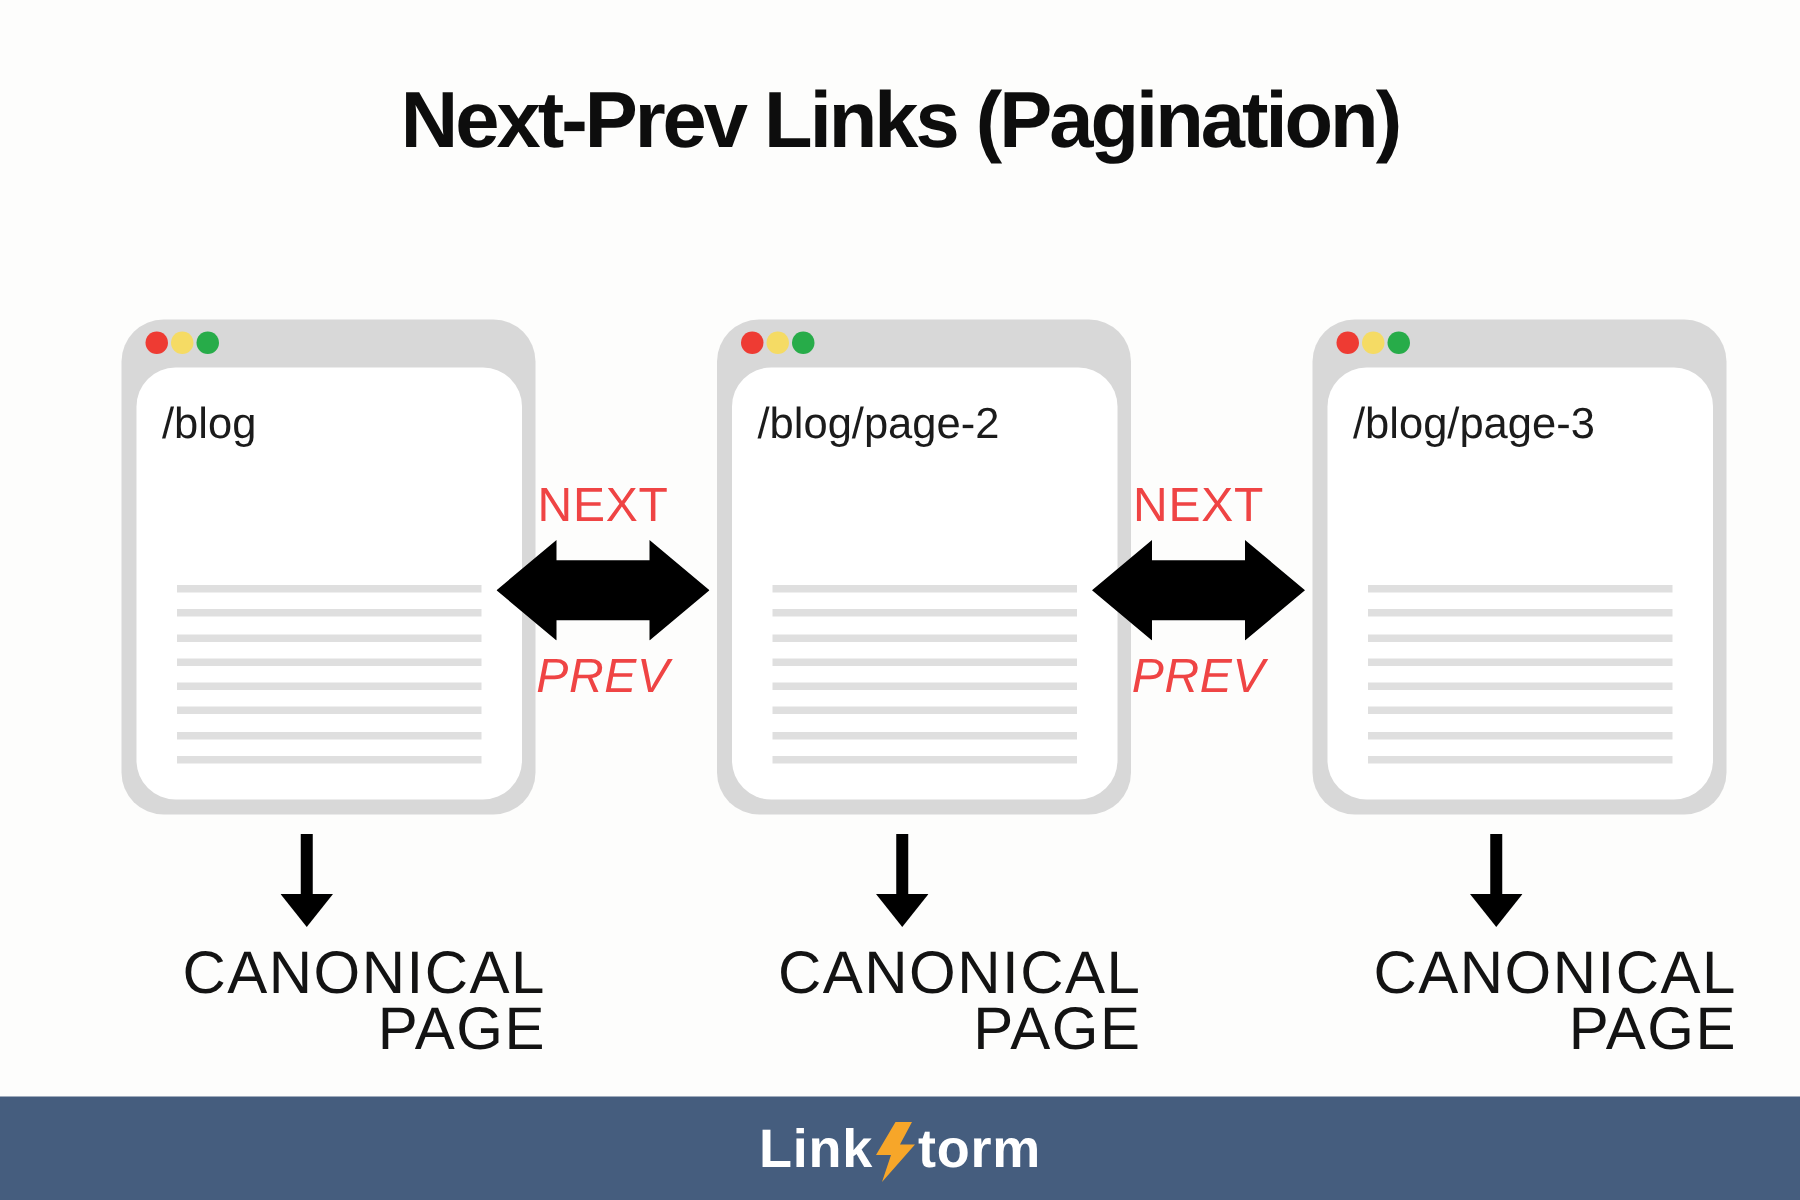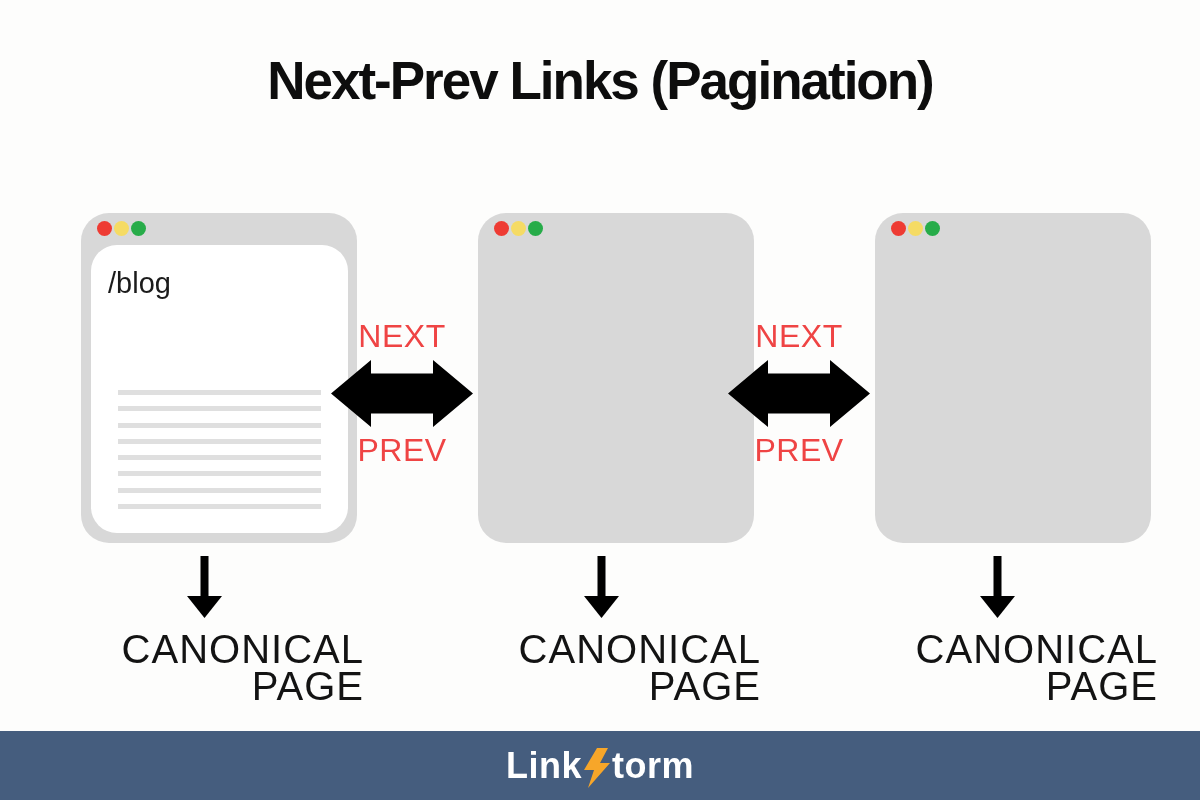--- a/index.html
+++ b/index.html
@@ -38,21 +38,21 @@
   .url-text{
     position:absolute; top:22px; left:17px;
     font-size:29px; color:#1b1b1b; letter-spacing:0px;
   }
   .content-lines{position:absolute; left:27px; right:27px; top:145px;}
   .content-line{height:5px; background:var(--content-line); margin-bottom:11.3px;}
   .h-arrow-group{position:absolute; width:160px; top:318px; text-align:center;}
   .h-arrow-1{left:322px;} .h-arrow-2{left:719px;}
   .arrow-label{font-size:32px; color:#ef4444; letter-spacing:0.5px;}
   .next-label{display:block; margin-bottom:5px;}
-  .prev-label{display:block; margin-top:5px;}
+  .prev-label{display:block; margin-top:5px;font-style:italic;}
   .h-arrow-svg{display:block; margin:0 auto; color:var(--arrow);}
   .down-arrow{position:absolute; top:556px; color:var(--arrow);}
   .down-1{left:187px;} .down-2{left:584px;} .down-3{left:980px;}
   .canonical{
     position:absolute; top:631px; width:320px; text-align:right;
     font-size:40px; line-height:37px; letter-spacing:1px; color:#131313;
   }
   .canon-1{left:44px;} .canon-2{left:441px;} .canon-3{left:838px;}
   .footer{
     position:absolute; left:0; bottom:0; width:1200px; height:69px;
@@ -90,27 +90,53 @@
       </div>
   </div>
 </div>
 
 <div class="browser-window win-2">
   <div class="dots">
     <div class="dot dot-red"></div>
     <div class="dot dot-yellow"></div>
     <div class="dot dot-green"></div>
   </div>
+  <div class="window-body">
+    <div class="url-text">/blog/page-2</div>
+    <div class="content-lines">
+        <div class="content-line"></div>
+        <div class="content-line"></div>
+        <div class="content-line"></div>
+        <div class="content-line"></div>
+        <div class="content-line"></div>
+        <div class="content-line"></div>
+        <div class="content-line"></div>
+        <div class="content-line"></div>
+      </div>
+  </div>
 </div>
 
 <div class="browser-window win-3">
   <div class="dots">
     <div class="dot dot-red"></div>
     <div class="dot dot-yellow"></div>
     <div class="dot dot-green"></div>
+  </div>
+  <div class="window-body">
+    <div class="url-text">/blog/page-3</div>
+    <div class="content-lines">
+        <div class="content-line"></div>
+        <div class="content-line"></div>
+        <div class="content-line"></div>
+        <div class="content-line"></div>
+        <div class="content-line"></div>
+        <div class="content-line"></div>
+        <div class="content-line"></div>
+        <div class="content-line"></div>
+      </div>
   </div>
 </div>
 
 <div class="h-arrow-group h-arrow-1">
   <span class="arrow-label next-label">NEXT</span>
   <svg class="h-arrow-svg" width="142" height="67" viewBox="0 0 142 67">
     <polygon fill="currentColor" points="0,33.5 40,0 40,13.5 102,13.5 102,0 142,33.5 102,67 102,53.5 40,53.5 40,67"></polygon>
   </svg>
   <span class="arrow-label prev-label">PREV</span>
 </div>

